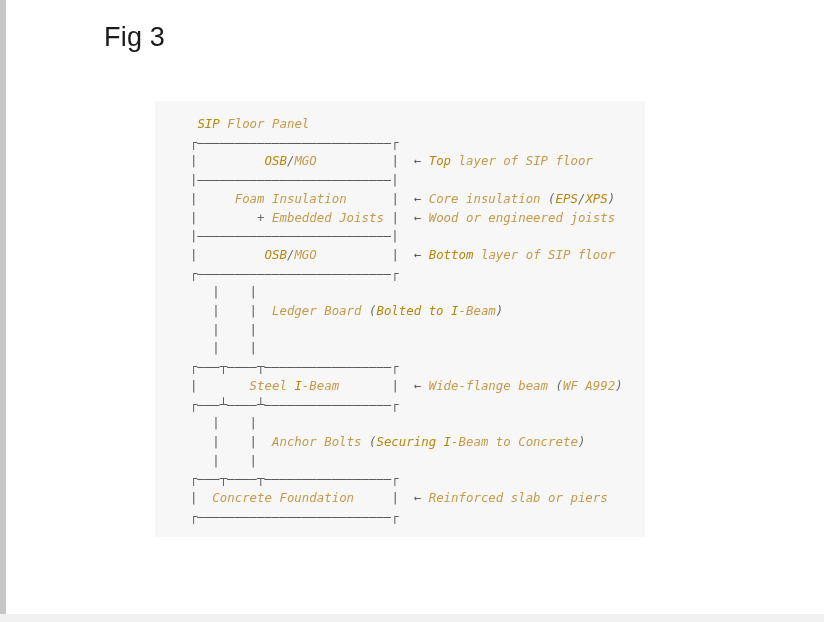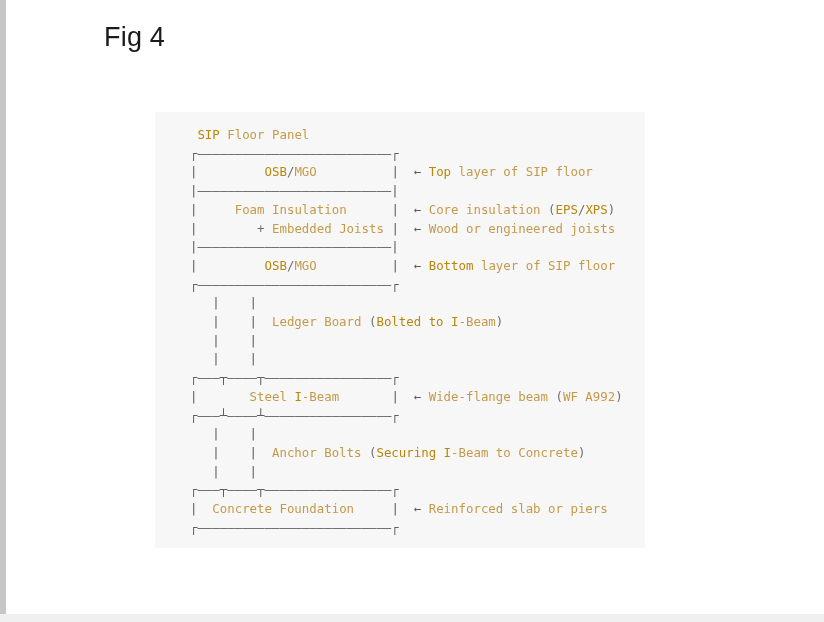--- a/index.html
+++ b/index.html
@@ -45,27 +45,28 @@
     font-weight: 400;
     color: #1a1a1a;
     letter-spacing: 0.2px;
     white-space: pre;
   }
 
   
   #code-panel {
     position: absolute;
     left: 155px;
-    top: 112px;
+    top: 101px;
     width: 490px;
     height: 436px;
     background: #f7f7f7;
     box-sizing: border-box;
     padding: 14px 0 0 0;
     overflow: hidden;
+    font-style: italic;
   }
   #ascii-art {
     font-family: "DejaVu Sans Mono", "Liberation Mono", monospace;
     font-size: 12.4px;
     line-height: 18.7px;
     white-space: pre;
     margin: 0;
     padding: 0 0 0 20px;
     color: #5c5c5c;
     letter-spacing: 0px;
@@ -80,17 +81,17 @@
 
   .ln { display: block; min-height: 18.7px; }
 </style>
 </head>
 <body>
 
 <div id="left-rail"></div>
 <div id="page-surface"></div>
 <div id="bottom-band"></div>
 
-<div id="fig-title">Fig 4</div>
+<div id="fig-title">Fig 3</div>
 
 <div id="code-panel">
   <pre id="ascii-art"><span class="ln"><span class="tk-box">   </span><span class="tk-key">SIP</span><span class="tk-txt"> Floor Panel</span></span><span class="ln"><span class="tk-box">  ┌——————————————————————————┌</span></span><span class="ln"><span class="tk-box">  |</span><span class="tk-box">         </span><span class="tk-key">OSB</span><span class="tk-punc">/</span><span class="tk-txt">MGO</span><span class="tk-box">          </span><span class="tk-box">|</span><span class="tk-box">  ← </span><span class="tk-key">Top</span><span class="tk-txt"> layer of SIP floor</span></span><span class="ln"><span class="tk-box">  |——————————————————————————|</span></span><span class="ln"><span class="tk-box">  |</span><span class="tk-box">     </span><span class="tk-txt">Foam Insulation</span><span class="tk-box">      </span><span class="tk-box">|</span><span class="tk-box">  ← </span><span class="tk-txt">Core insulation </span><span class="tk-punc">(</span><span class="tk-key">EPS</span><span class="tk-punc">/</span><span class="tk-key">XPS</span><span class="tk-punc">)</span></span><span class="ln"><span class="tk-box">  |</span><span class="tk-box">        </span><span class="tk-punc">+ </span><span class="tk-txt">Embedded Joists</span><span class="tk-box"> </span><span class="tk-box">|</span><span class="tk-box">  ← </span><span class="tk-txt">Wood or engineered joists</span></span><span class="ln"><span class="tk-box">  |——————————————————————————|</span></span><span class="ln"><span class="tk-box">  |</span><span class="tk-box">         </span><span class="tk-key">OSB</span><span class="tk-punc">/</span><span class="tk-txt">MGO</span><span class="tk-box">          </span><span class="tk-box">|</span><span class="tk-box">  ← </span><span class="tk-key">Bottom</span><span class="tk-txt"> layer of SIP floor</span></span><span class="ln"><span class="tk-box">  ┌——————————————————————————┌</span></span><span class="ln"><span class="tk-box">     |    |</span></span><span class="ln"><span class="tk-box">     |    |</span><span class="tk-box">  </span><span class="tk-txt">Ledger Board </span><span class="tk-punc">(</span><span class="tk-key">Bolted to </span><span class="tk-key">I</span><span class="tk-txt">-Beam</span><span class="tk-punc">)</span></span><span class="ln"><span class="tk-box">     |    |</span></span><span class="ln"><span class="tk-box">     |    |</span></span><span class="ln"><span class="tk-box">  ┌———</span><span class="tk-box">┬</span><span class="tk-box">————</span><span class="tk-box">┬</span><span class="tk-box">—————————————————┌</span></span><span class="ln"><span class="tk-box">  |</span><span class="tk-box">       </span><span class="tk-txt">Steel </span><span class="tk-key">I</span><span class="tk-txt">-Beam</span><span class="tk-box">       </span><span class="tk-box">|</span><span class="tk-box">  ← </span><span class="tk-txt">Wide-flange beam </span><span class="tk-punc">(</span><span class="tk-txt">WF A992</span><span class="tk-punc">)</span></span><span class="ln"><span class="tk-box">  ┌———</span><span class="tk-box">┴</span><span class="tk-box">————</span><span class="tk-box">┴</span><span class="tk-box">—————————————————┌</span></span><span class="ln"><span class="tk-box">     |    |</span></span><span class="ln"><span class="tk-box">     |    |</span><span class="tk-box">  </span><span class="tk-txt">Anchor Bolts </span><span class="tk-punc">(</span><span class="tk-key">Securing </span><span class="tk-key">I</span><span class="tk-txt">-Beam to Concrete</span><span class="tk-punc">)</span></span><span class="ln"><span class="tk-box">     |    |</span></span><span class="ln"><span class="tk-box">  ┌———</span><span class="tk-box">┬</span><span class="tk-box">————</span><span class="tk-box">┬</span><span class="tk-box">—————————————————┌</span></span><span class="ln"><span class="tk-box">  |</span><span class="tk-box">  </span><span class="tk-txt">Concrete Foundation</span><span class="tk-box">     </span><span class="tk-box">|</span><span class="tk-box">  ← </span><span class="tk-txt">Reinforced slab or piers</span></span><span class="ln"><span class="tk-box">  ┌——————————————————————————┌</span></span></pre>
 </div>
 
 </body></html>

